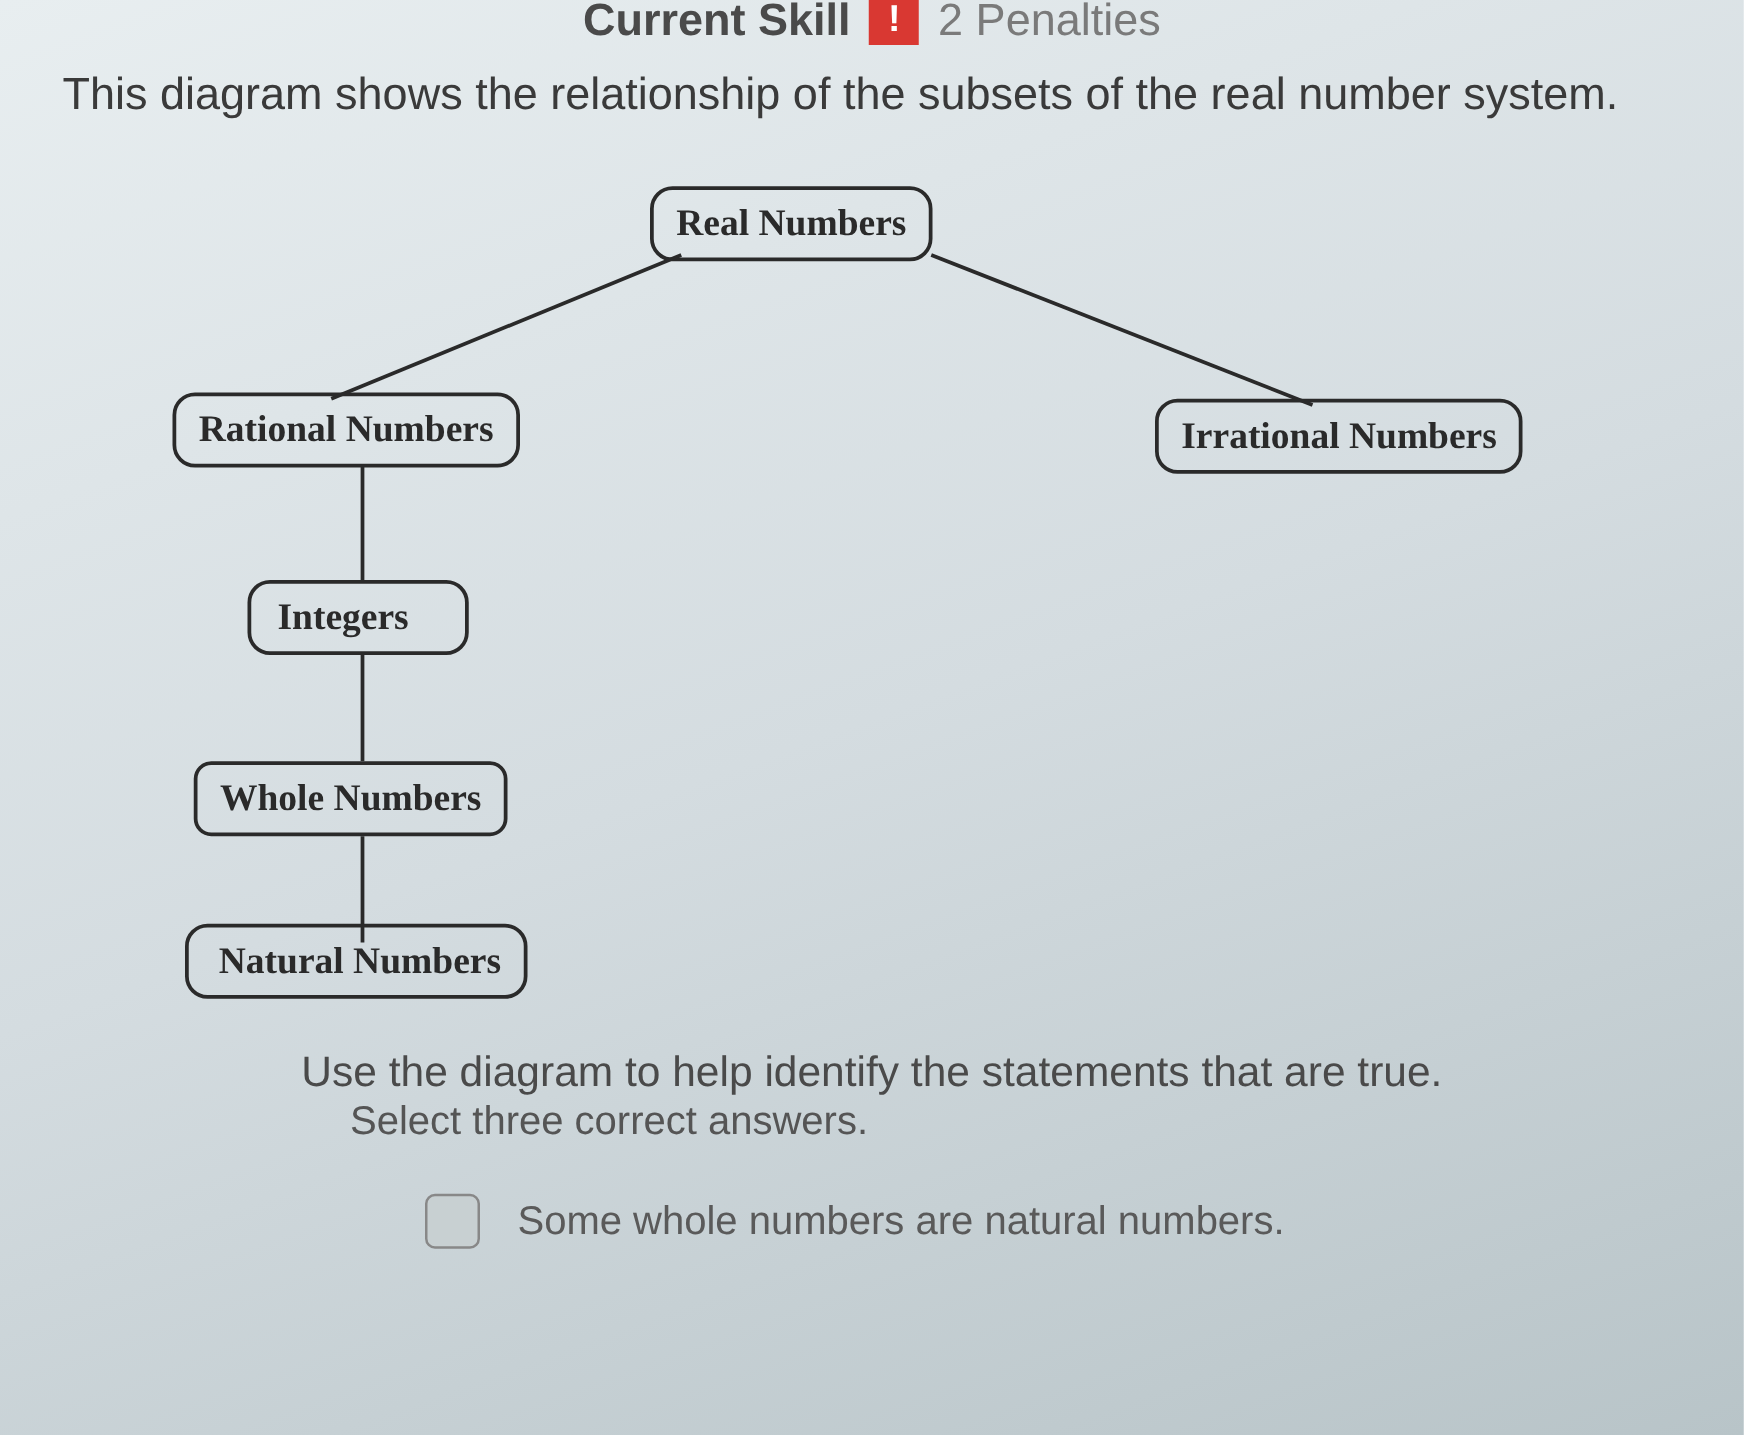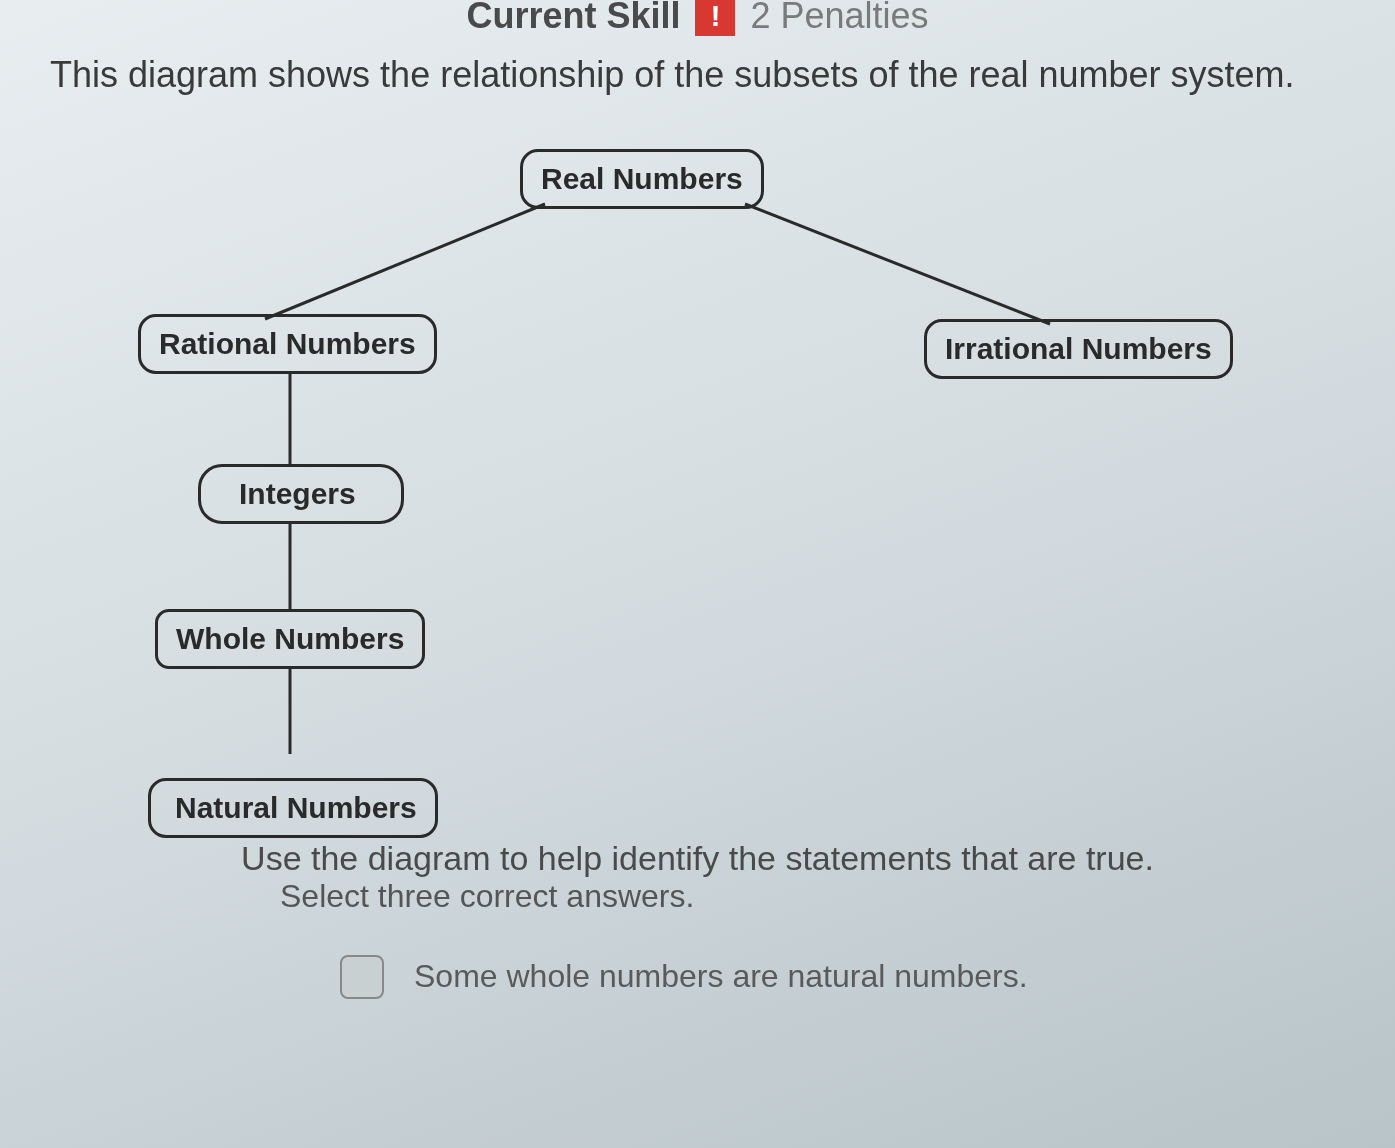--- a/index.html
+++ b/index.html
@@ -58,47 +58,47 @@
     .node {
       position: absolute;
       border: 3px solid #2a2a2a;
       border-radius: 18px;
       padding: 10px 18px;
       font-size: 30px;
       font-weight: bold;
       color: #2a2a2a;
       background: transparent;
       white-space: nowrap;
+      font-family: Liberation Serif, serif;
     }
     .node-real {
       top: 20px;
       left: 520px;
     }
     .node-rational {
       top: 185px;
       left: 138px;
     }
     .node-irrational {
       top: 190px;
       left: 924px;
     }
     .node-integers {
       top: 335px;
       left: 198px;
-      padding-left: 38px;
+      padding-left: 21px;
       padding-right: 45px;
-      border-radius: 24px;
     }
     .node-whole {
       top: 480px;
       left: 155px;
       border-radius: 14px;
     }
     .node-natural {
-      top: 649px;
+      top: 610px;
       left: 148px;
       padding-left: 24px;
     }
     .question-text {
       font-size: 34px;
       color: #4a4a4a;
       text-align: center;
       margin-top: 30px;
     }
     .select-text {

